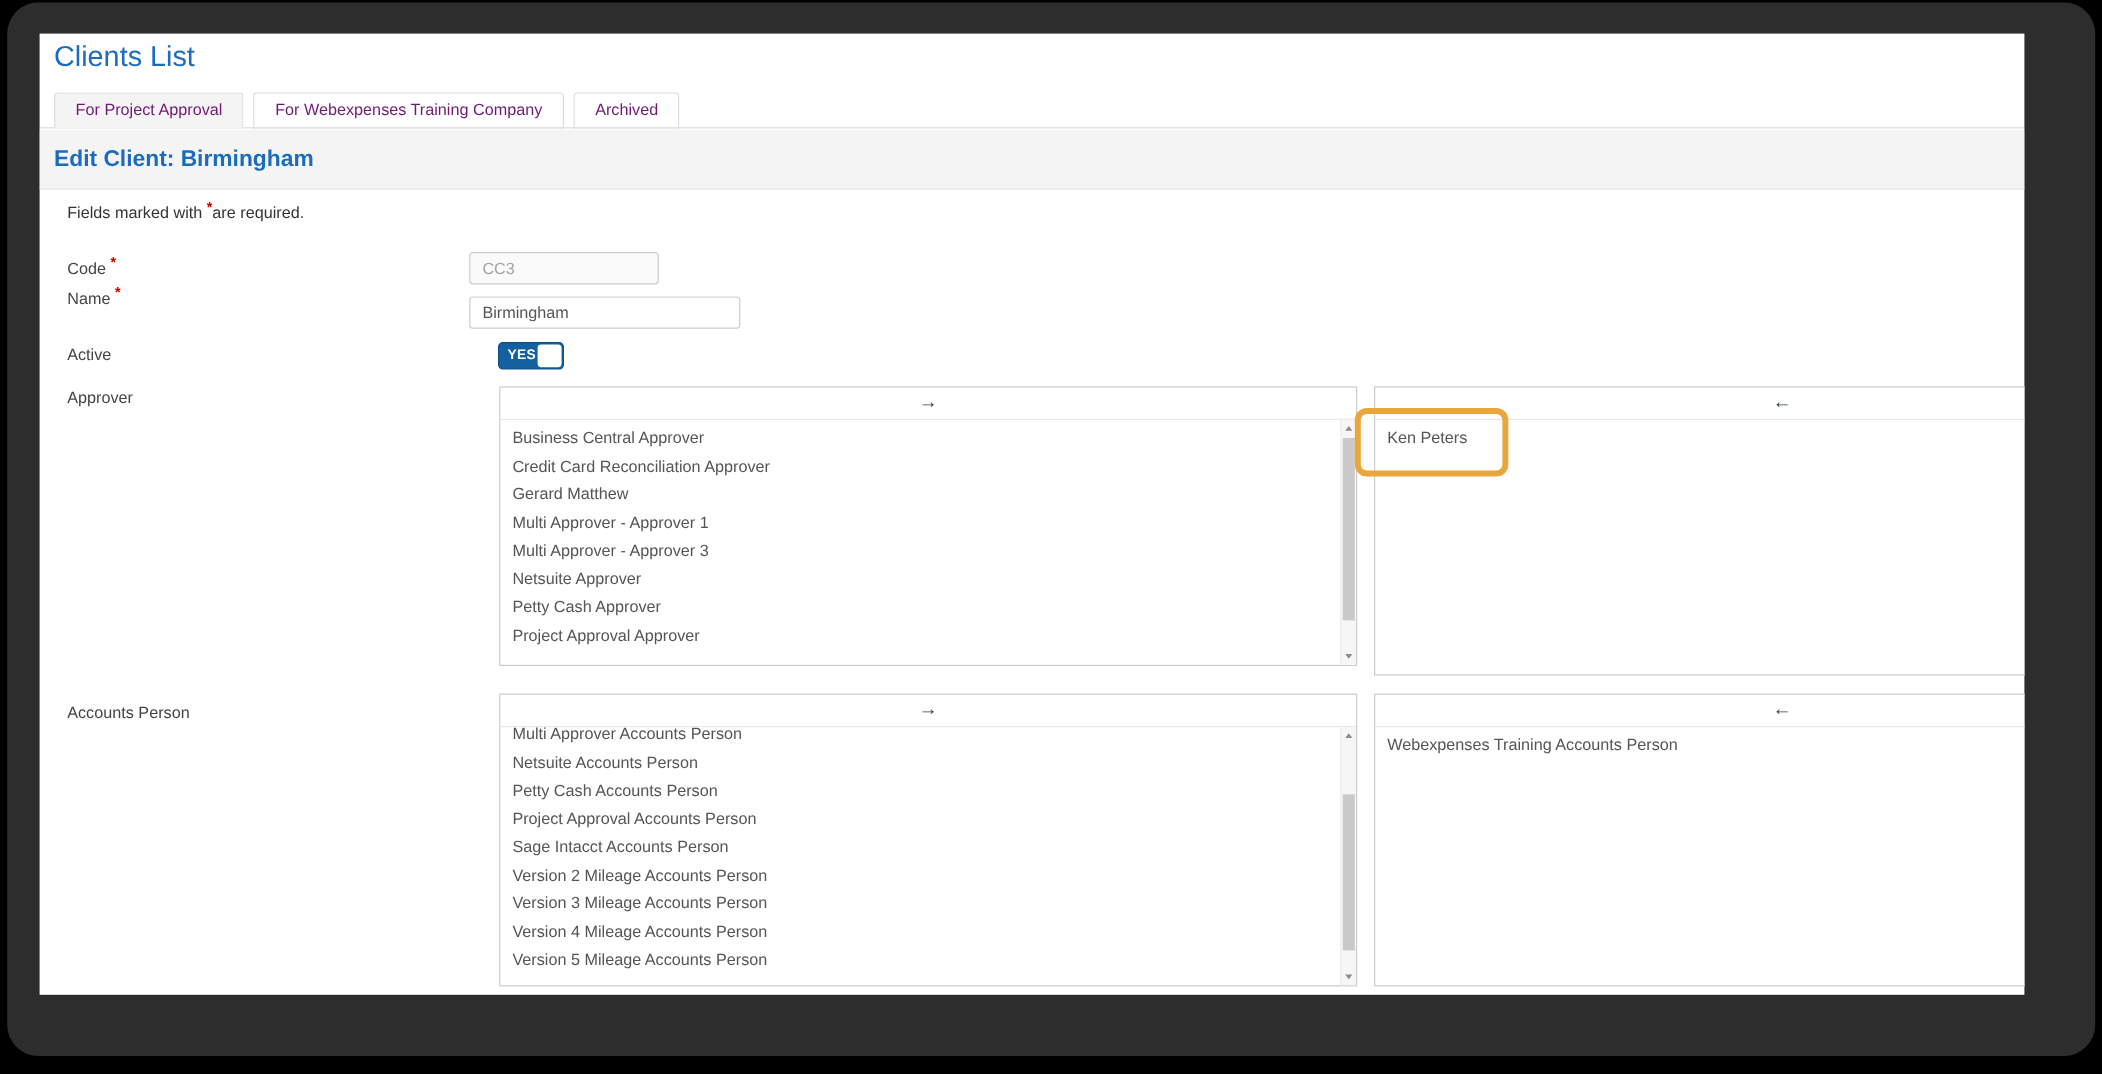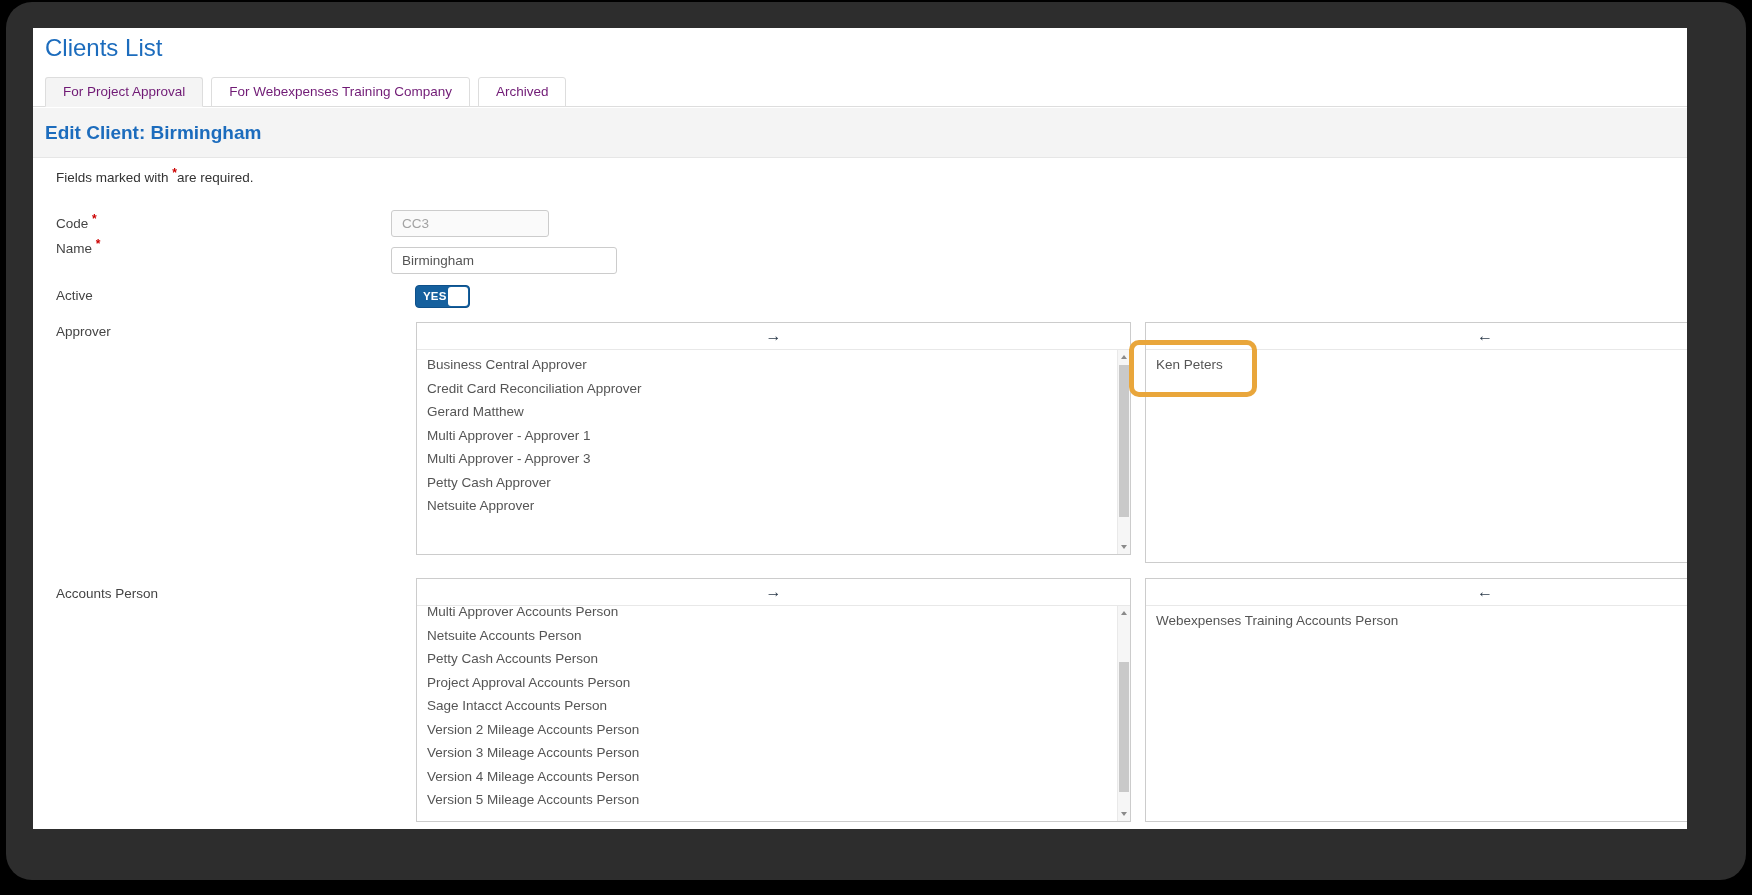--- a/index.html
+++ b/index.html
@@ -99,22 +99,23 @@
     <div class="lbox" id="approver-lbox">
       <div class="box-header">
         <span class="arrow">→</span>
       </div>
       <div class="box-list">
           <div class="list-item">Business Central Approver</div>
           <div class="list-item">Credit Card Reconciliation Approver</div>
           <div class="list-item">Gerard Matthew</div>
           <div class="list-item">Multi Approver - Approver 1</div>
           <div class="list-item">Multi Approver - Approver 3</div>
+          <div class="list-item">Netsuite Approver</div>
           <div class="list-item">Petty Cash Approver</div>
-          <div class="list-item">Netsuite Approver</div>
+          <div class="list-item">Project Approval Approver</div>
         </div>
       <div class="sbar">
         <div class="sbtn up">
             <span class="tri-up"></span>
           </div>
         <div class="sthumb" id="approver-sthumb"></div>
         <div class="sbtn down">
             <span class="tri-down"></span>
           </div>
       </div>

